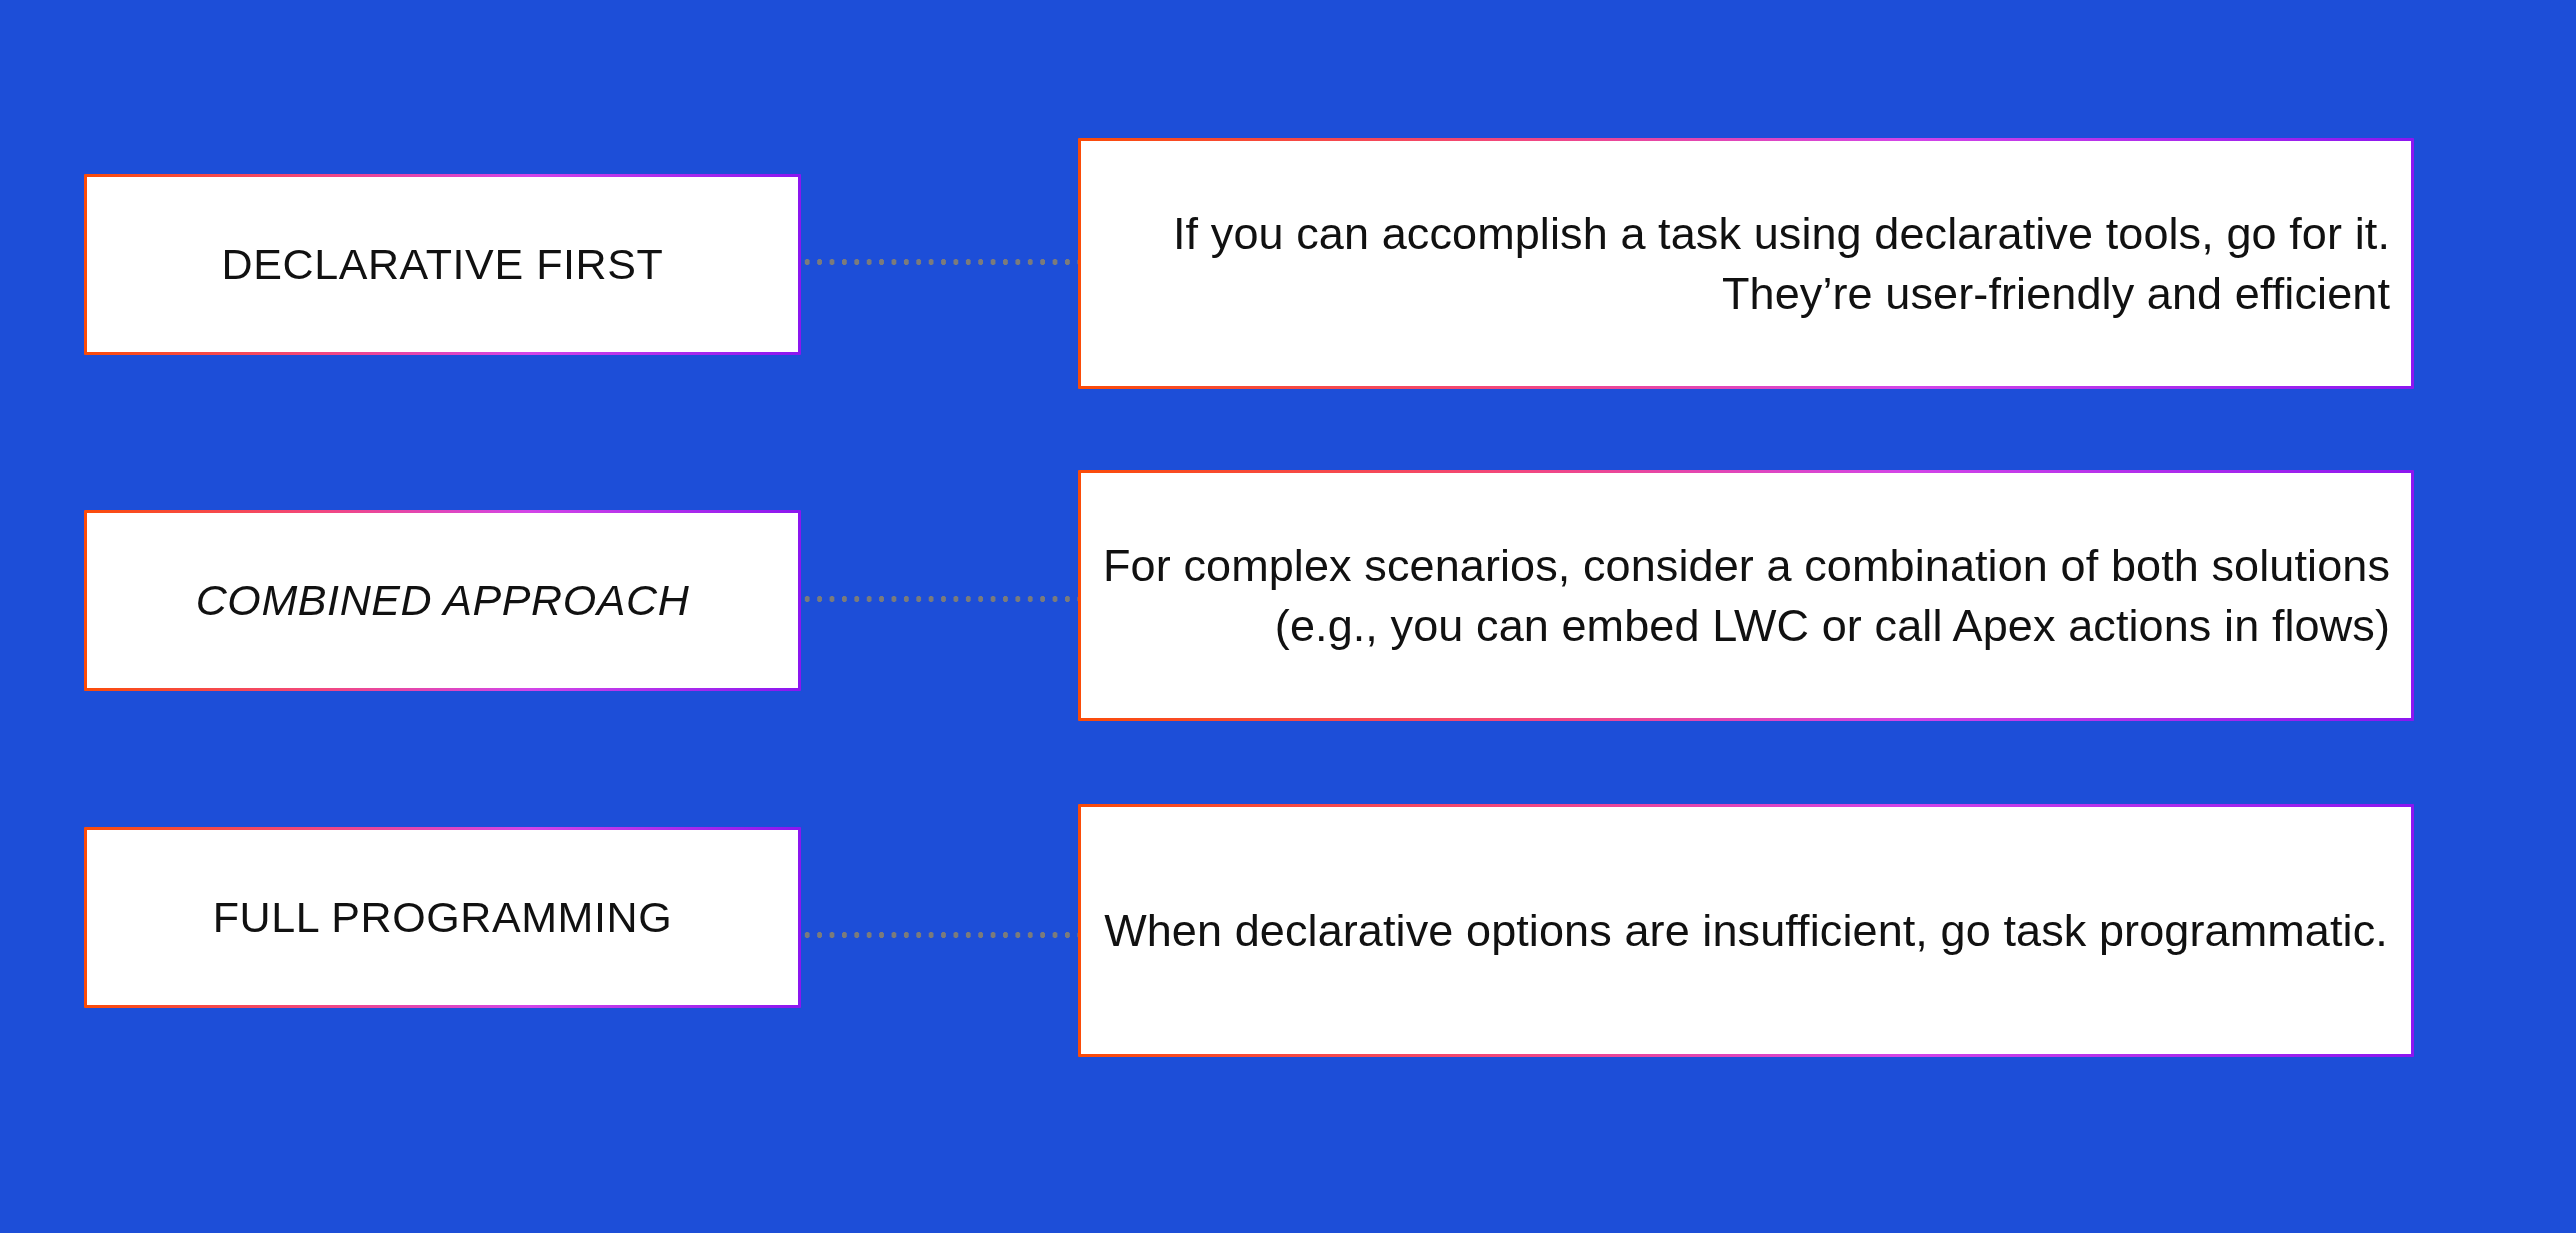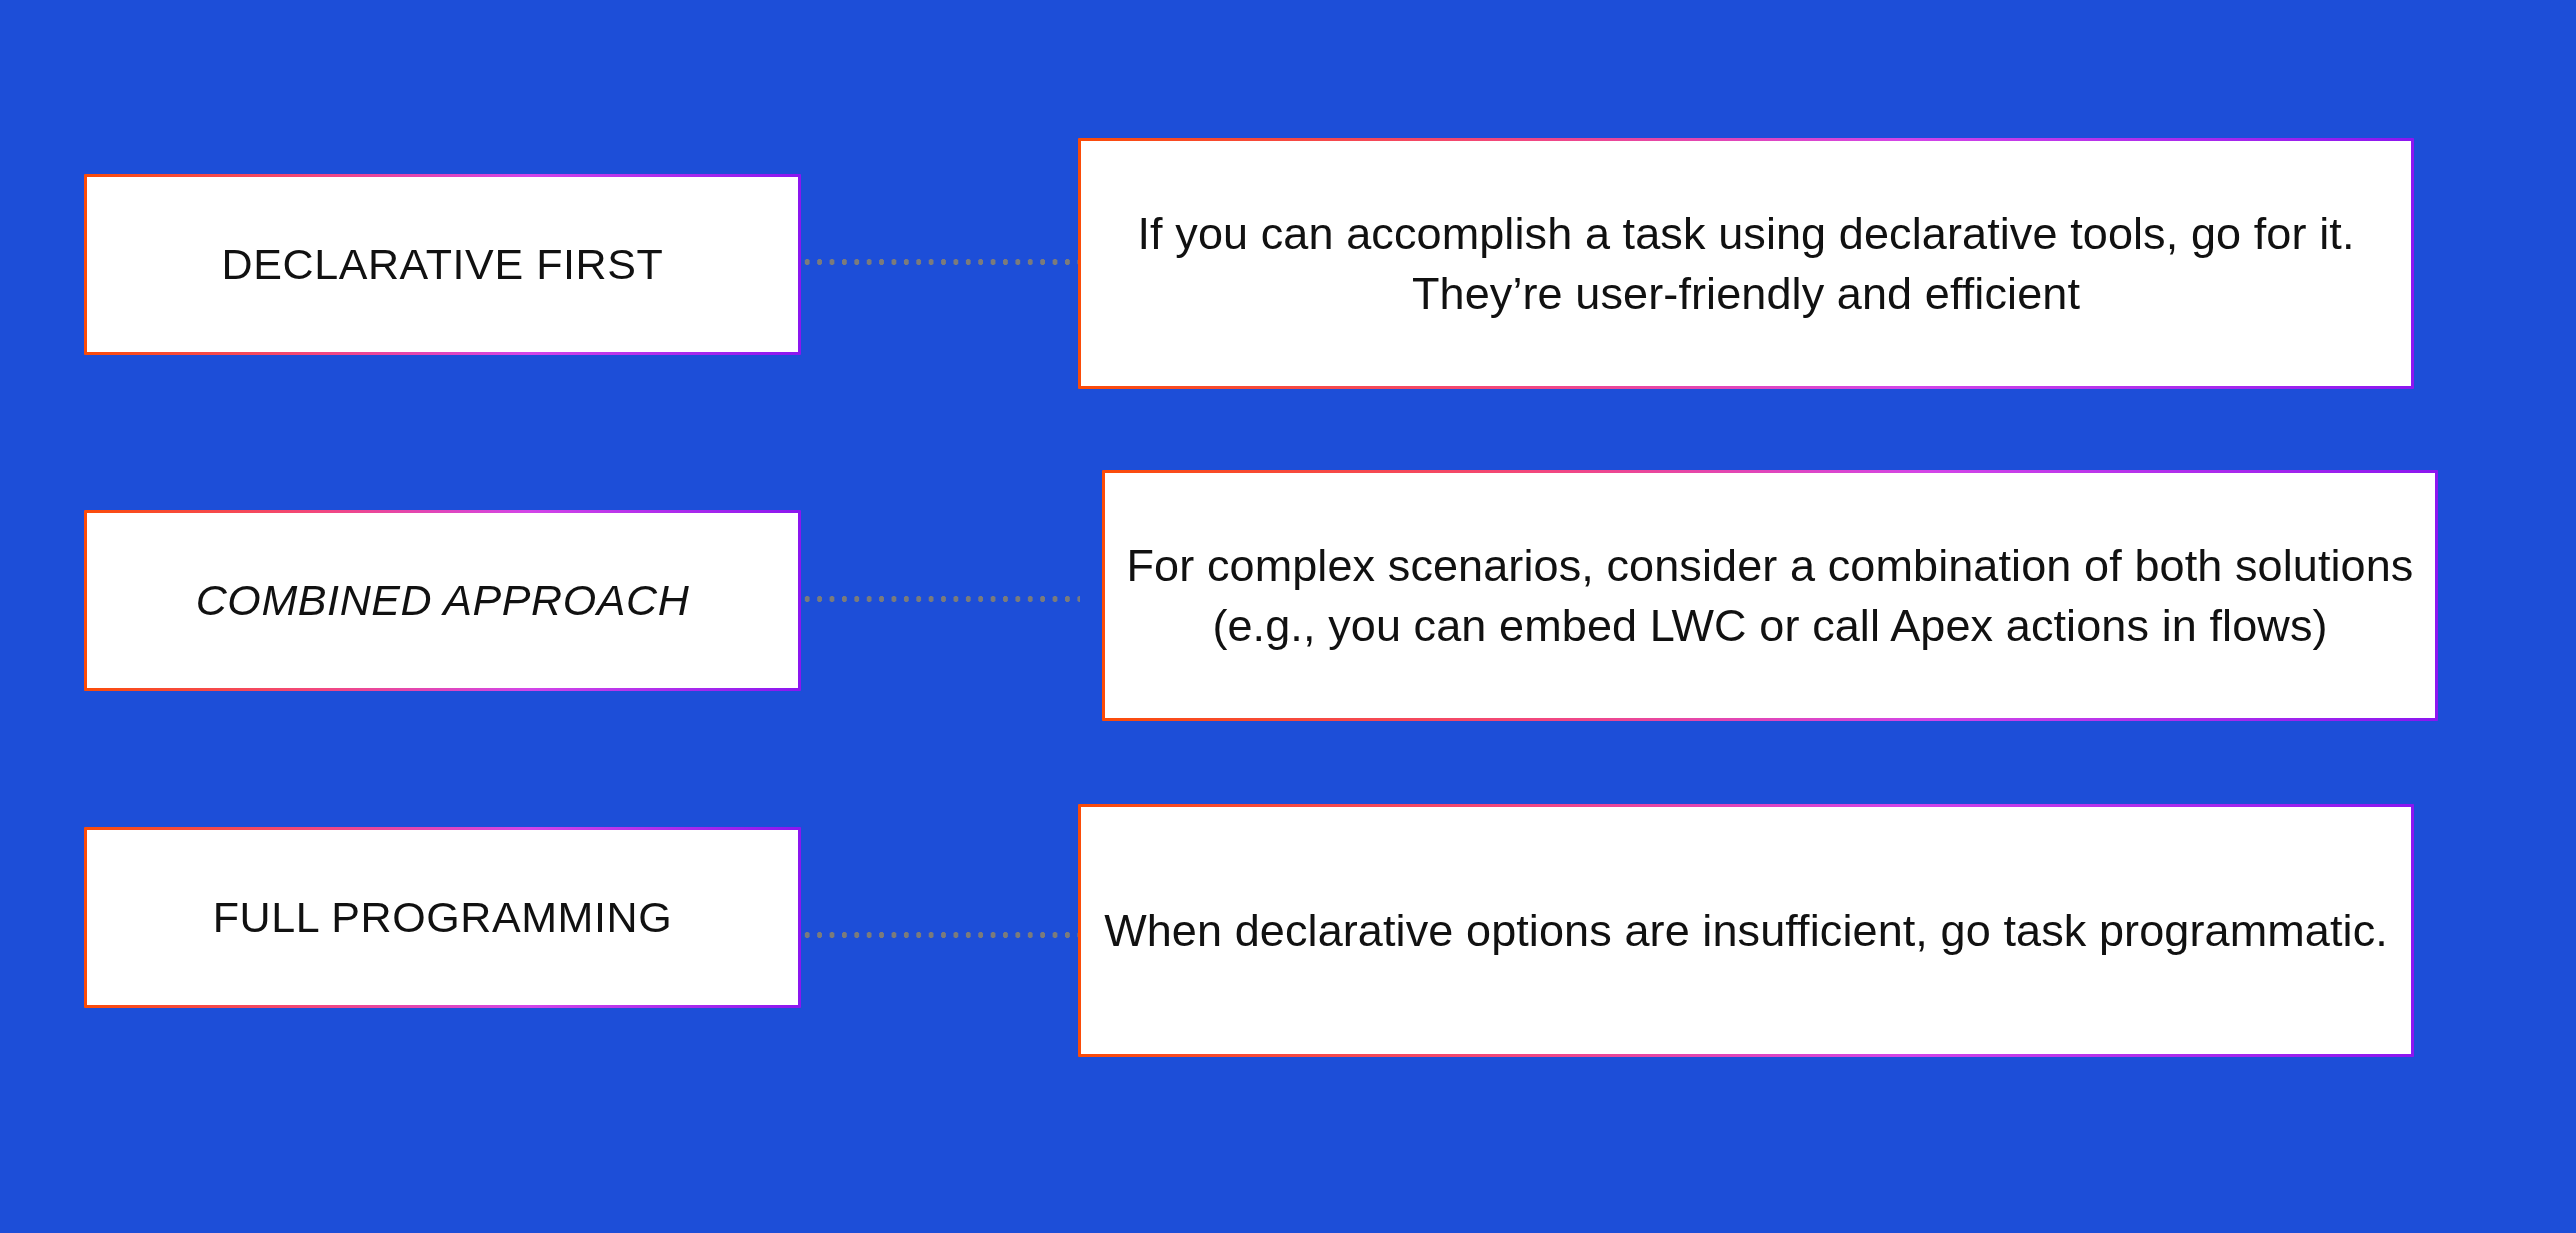--- a/index.html
+++ b/index.html
@@ -66,27 +66,27 @@
 
   
   .desc-box {
     left: 1078px;
     width: 1336px;
   }
   .desc-box .desc-text {
     font-size: 45px;
     font-weight: 400;
     color: #111111;
-    text-align: center;
+    text-align: right;
     line-height: 1.32;
     letter-spacing: 0.1px;
   }
 
   #desc-row-0 { top: 138px;  height: 251px; }
-  #desc-row-1 { top: 470px;  height: 251px; margin-left: 24px; }
+  #desc-row-1 { top: 470px;  height: 251px; }
   #desc-row-2 { top: 804px;  height: 253px; }
 
   
   .connector {
     position: absolute;
     left: 801px;
     width: 279px;
     height: 5.7px;
     background-image: radial-gradient(circle closest-side, #7b7b7b 99%, rgba(0,0,0,0) 100%);
     background-size: 12.4px 5.7px;

